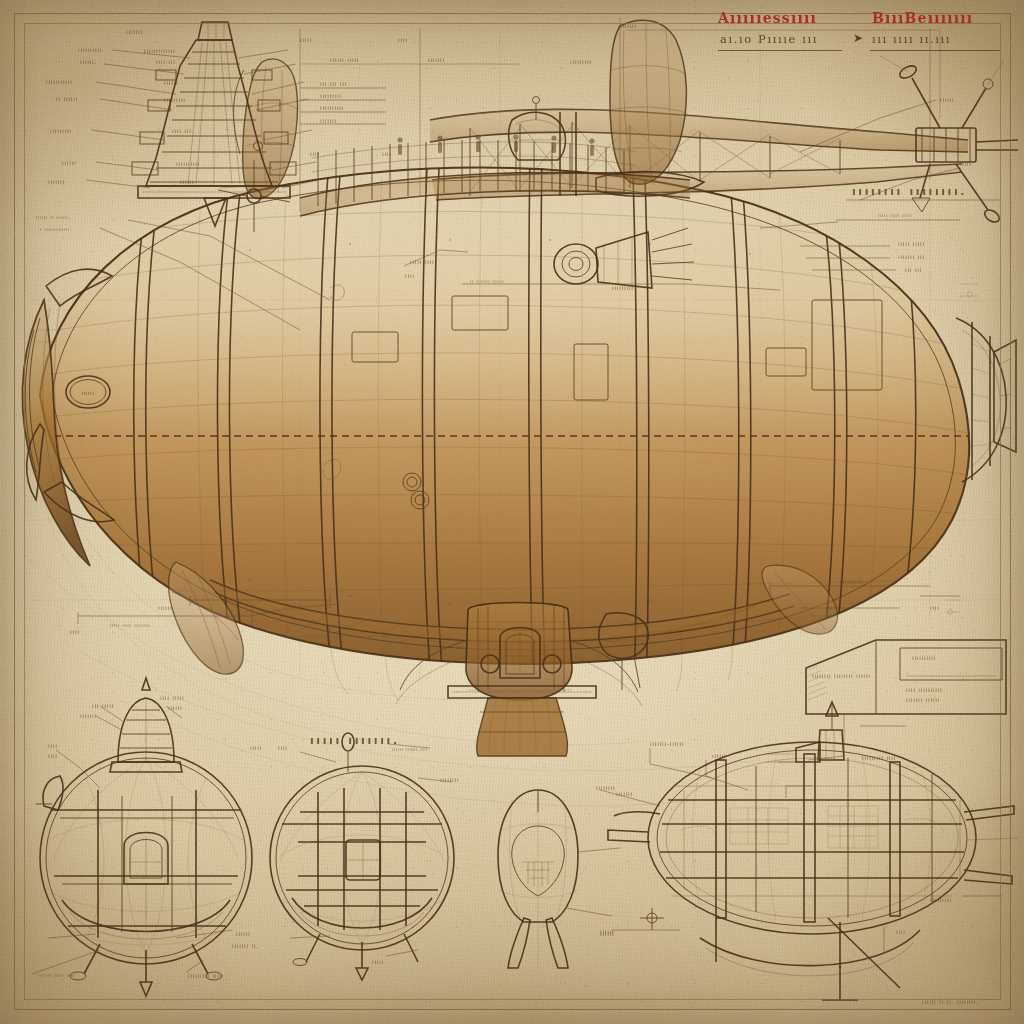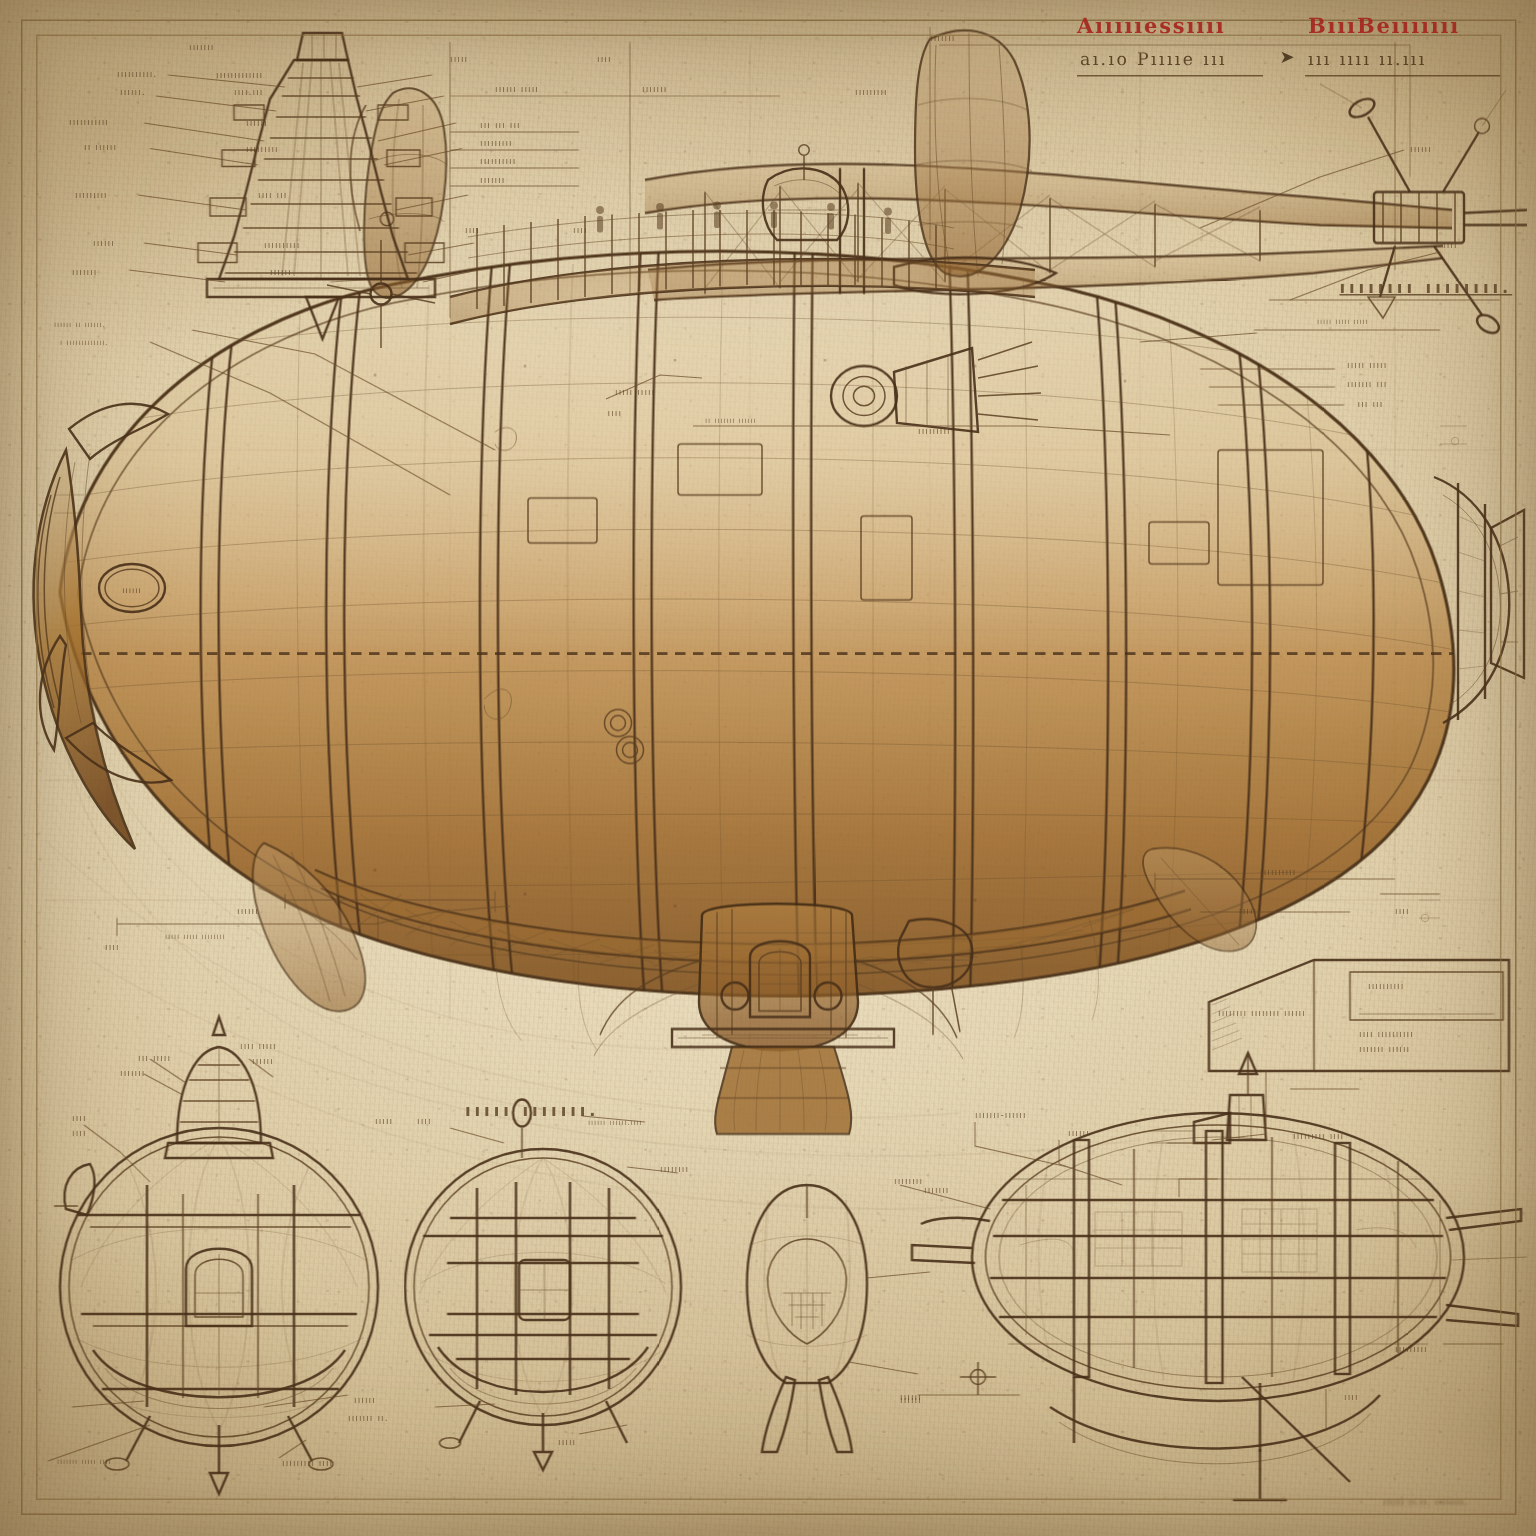--- a/index.html
+++ b/index.html
@@ -830,21 +830,21 @@
     <div class="txt t-title blurtx" style="left:18px;top:6px;">Aıııııessıııı</div>
     <div class="txt t-title blurtx" style="left:172px;top:6px;">BıııBeııııııı</div>
     <div class="txt t-sub blurtx" style="left:20px;top:28px;">aı.ıo Pııııe ııı</div>
     <div class="txt t-sub blurtx" style="left:172px;top:28px;">ııı ıııı ıı.ııı</div>
     <div class="txt" style="left:153px;top:27px;font-size:12px;color:#3f2c16;opacity:.85;">➤</div>
     <div class="tb-rule" style="left:18px;top:46px;width:124px;"></div>
     <div class="tb-rule" style="left:170px;top:46px;width:130px;"></div>
   </div>
 
   <div id="section-labels">
-      <div class="txt t-hd blurtx" style="left: 893px; top: 185px; text-decoration: underline;">ıııııııı   ıııııııı.</div>
+      <div class="txt t-hd blurtx" style="left: 852px; top: 185px;">ıııııııı   ıııııııı.</div>
       <div class="txt t-hd blurtx" style="left: 310px; top: 702px; margin-top: 32px;">ııııı  ııııııı.</div>
     </div>
 
   <div id="ann-top-left">
       <div class="txt t-tiny blurtx" style="left: 126px; top: 28px;">ııııııı</div>
       <div class="txt t-tiny blurtx" style="left: 78px; top: 46px;">ıııııııııı.</div>
       <div class="txt t-tiny blurtx" style="left: 144px; top: 47px;">ııııııııııııı</div>
       <div class="txt t-tiny blurtx" style="left: 80px; top: 58px;">ıııııı.</div>
       <div class="txt t-tiny blurtx" style="left: 156px; top: 58px;">ıııı.ııı</div>
       <div class="txt t-tiny blurtx" style="left: 46px; top: 78px;">ııııııııııı</div>

